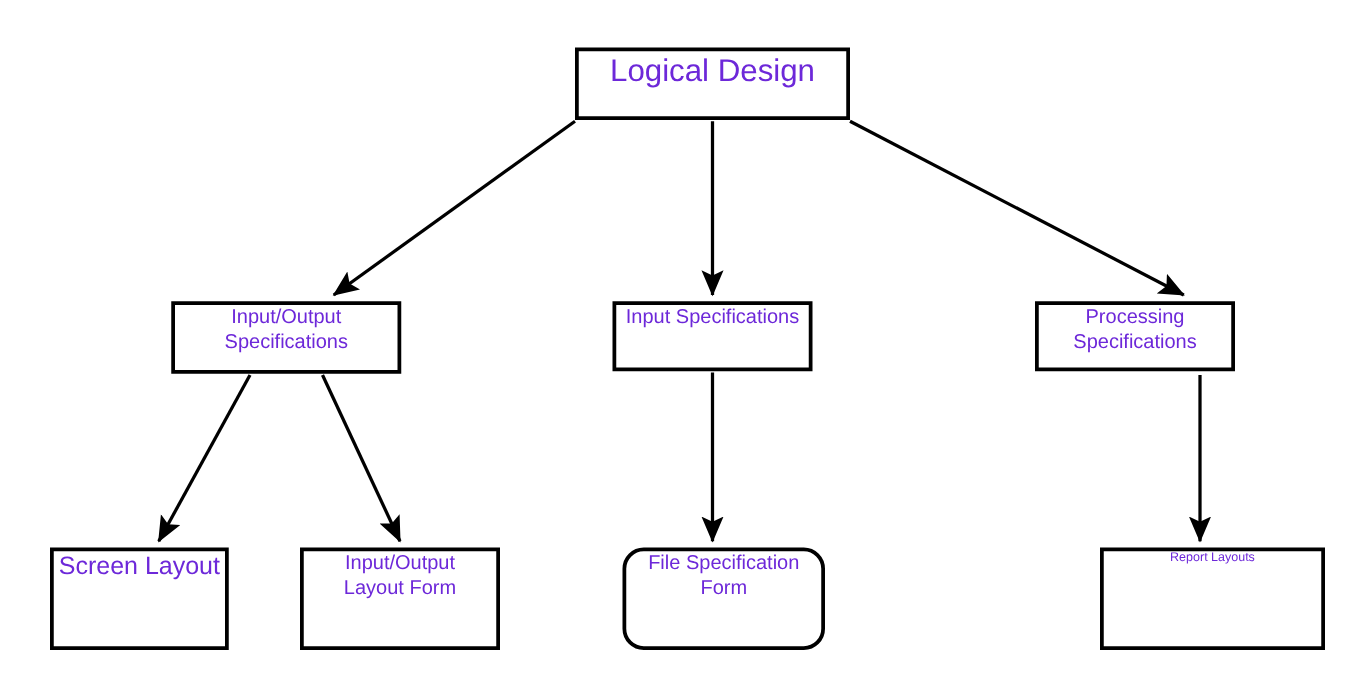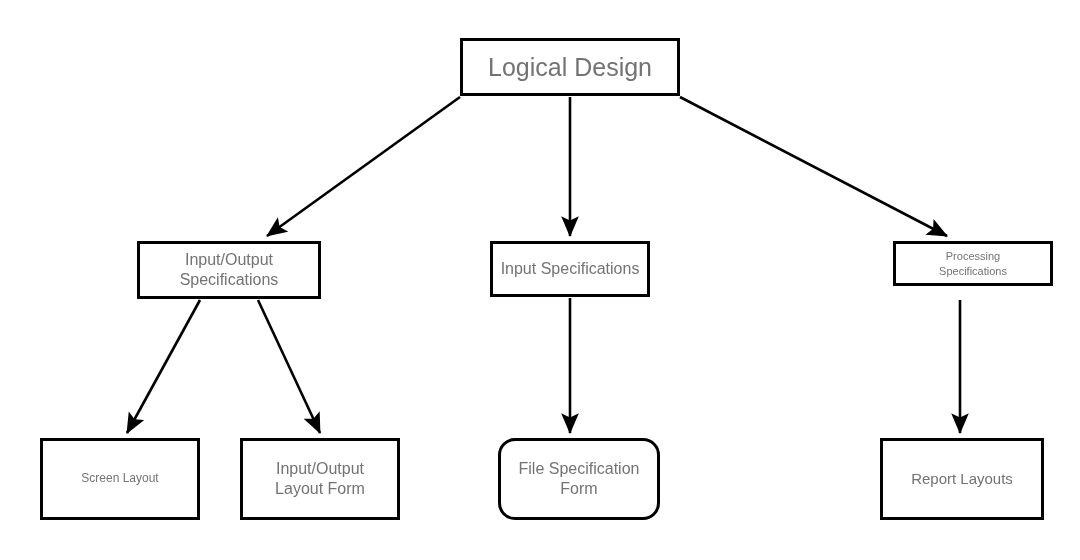--- a/index.html
+++ b/index.html
@@ -21,23 +21,23 @@
     top: 0;
     width: 1080px;
     height: 560px;
     pointer-events: none;
   }
   .node {
     position: absolute;
     box-sizing: border-box;
     background: #ffffff;
     border: 3px solid #000000;
-    color: #737373;
+    color: #6d28d9;
     display: flex;
-    align-items: center;
+    align-items: flex-start;
     justify-content: center;
     text-align: center;
     line-height: 1.28;
     white-space: pre-line;
     z-index: 2;
   }
   .node-label {
     display: block;
     white-space: pre-line;
   }
@@ -79,36 +79,36 @@
 
   <div class="node level2-node" style="left: 137px; top: 241px; width: 184px; height: 58px; font-size: 16px; background: rgb(255, 255, 255); border-color: rgb(0, 0, 0);">
     <span class="node-label">Input/Output
 Specifications</span>
   </div>
 
   <div class="node level2-node" style="left: 490px; top: 241px; width: 160px; height: 56px; font-size: 16px; background: rgb(255, 255, 255); border-color: rgb(0, 0, 0);">
     <span class="node-label">Input Specifications</span>
   </div>
 
-  <div class="node level2-node" style="left: 893px; top: 241px; width: 160px; height: 45px; font-size: 11px; background: rgb(255, 255, 255); border-color: rgb(0, 0, 0);">
+  <div class="node level2-node" style="left: 828px; top: 241px; width: 160px; height: 56px; font-size: 16px; background: rgb(255, 255, 255); border-color: rgb(0, 0, 0);">
     <span class="node-label">Processing
 Specifications</span>
   </div>
 
-  <div class="node level3-node" style="left: 40px; top: 438px; width: 160px; height: 82px; font-size: 12px; background: rgb(255, 255, 255); border-color: rgb(0, 0, 0);">
+  <div class="node level3-node" style="left: 40px; top: 438px; width: 143px; height: 82px; font-size: 20px; background: rgb(255, 255, 255); border-color: rgb(0, 0, 0);">
     <span class="node-label">Screen Layout</span>
   </div>
 
   <div class="node level3-node" style="left: 240px; top: 438px; width: 160px; height: 82px; font-size: 16px; background: rgb(255, 255, 255); border-color: rgb(0, 0, 0);">
     <span class="node-label">Input/Output
 Layout Form</span>
   </div>
 
   <div class="node level3-node" style="left: 498px; top: 438px; width: 162px; height: 82px; font-size: 16px; background: rgb(255, 255, 255); border-color: rgb(0, 0, 0); border-radius: 17px;">
     <span class="node-label">File Specification
 Form</span>
   </div>
 
-  <div class="node level3-node" style="left: 880px; top: 438px; width: 164px; height: 82px; font-size: 15px; background: rgb(255, 255, 255); border-color: rgb(0, 0, 0);">
+  <div class="node level3-node" style="left: 880px; top: 438px; width: 180px; height: 82px; font-size: 10px; background: rgb(255, 255, 255); border-color: rgb(0, 0, 0);">
     <span class="node-label">Report Layouts</span>
   </div>
 
 </div>
 
 </body></html>

